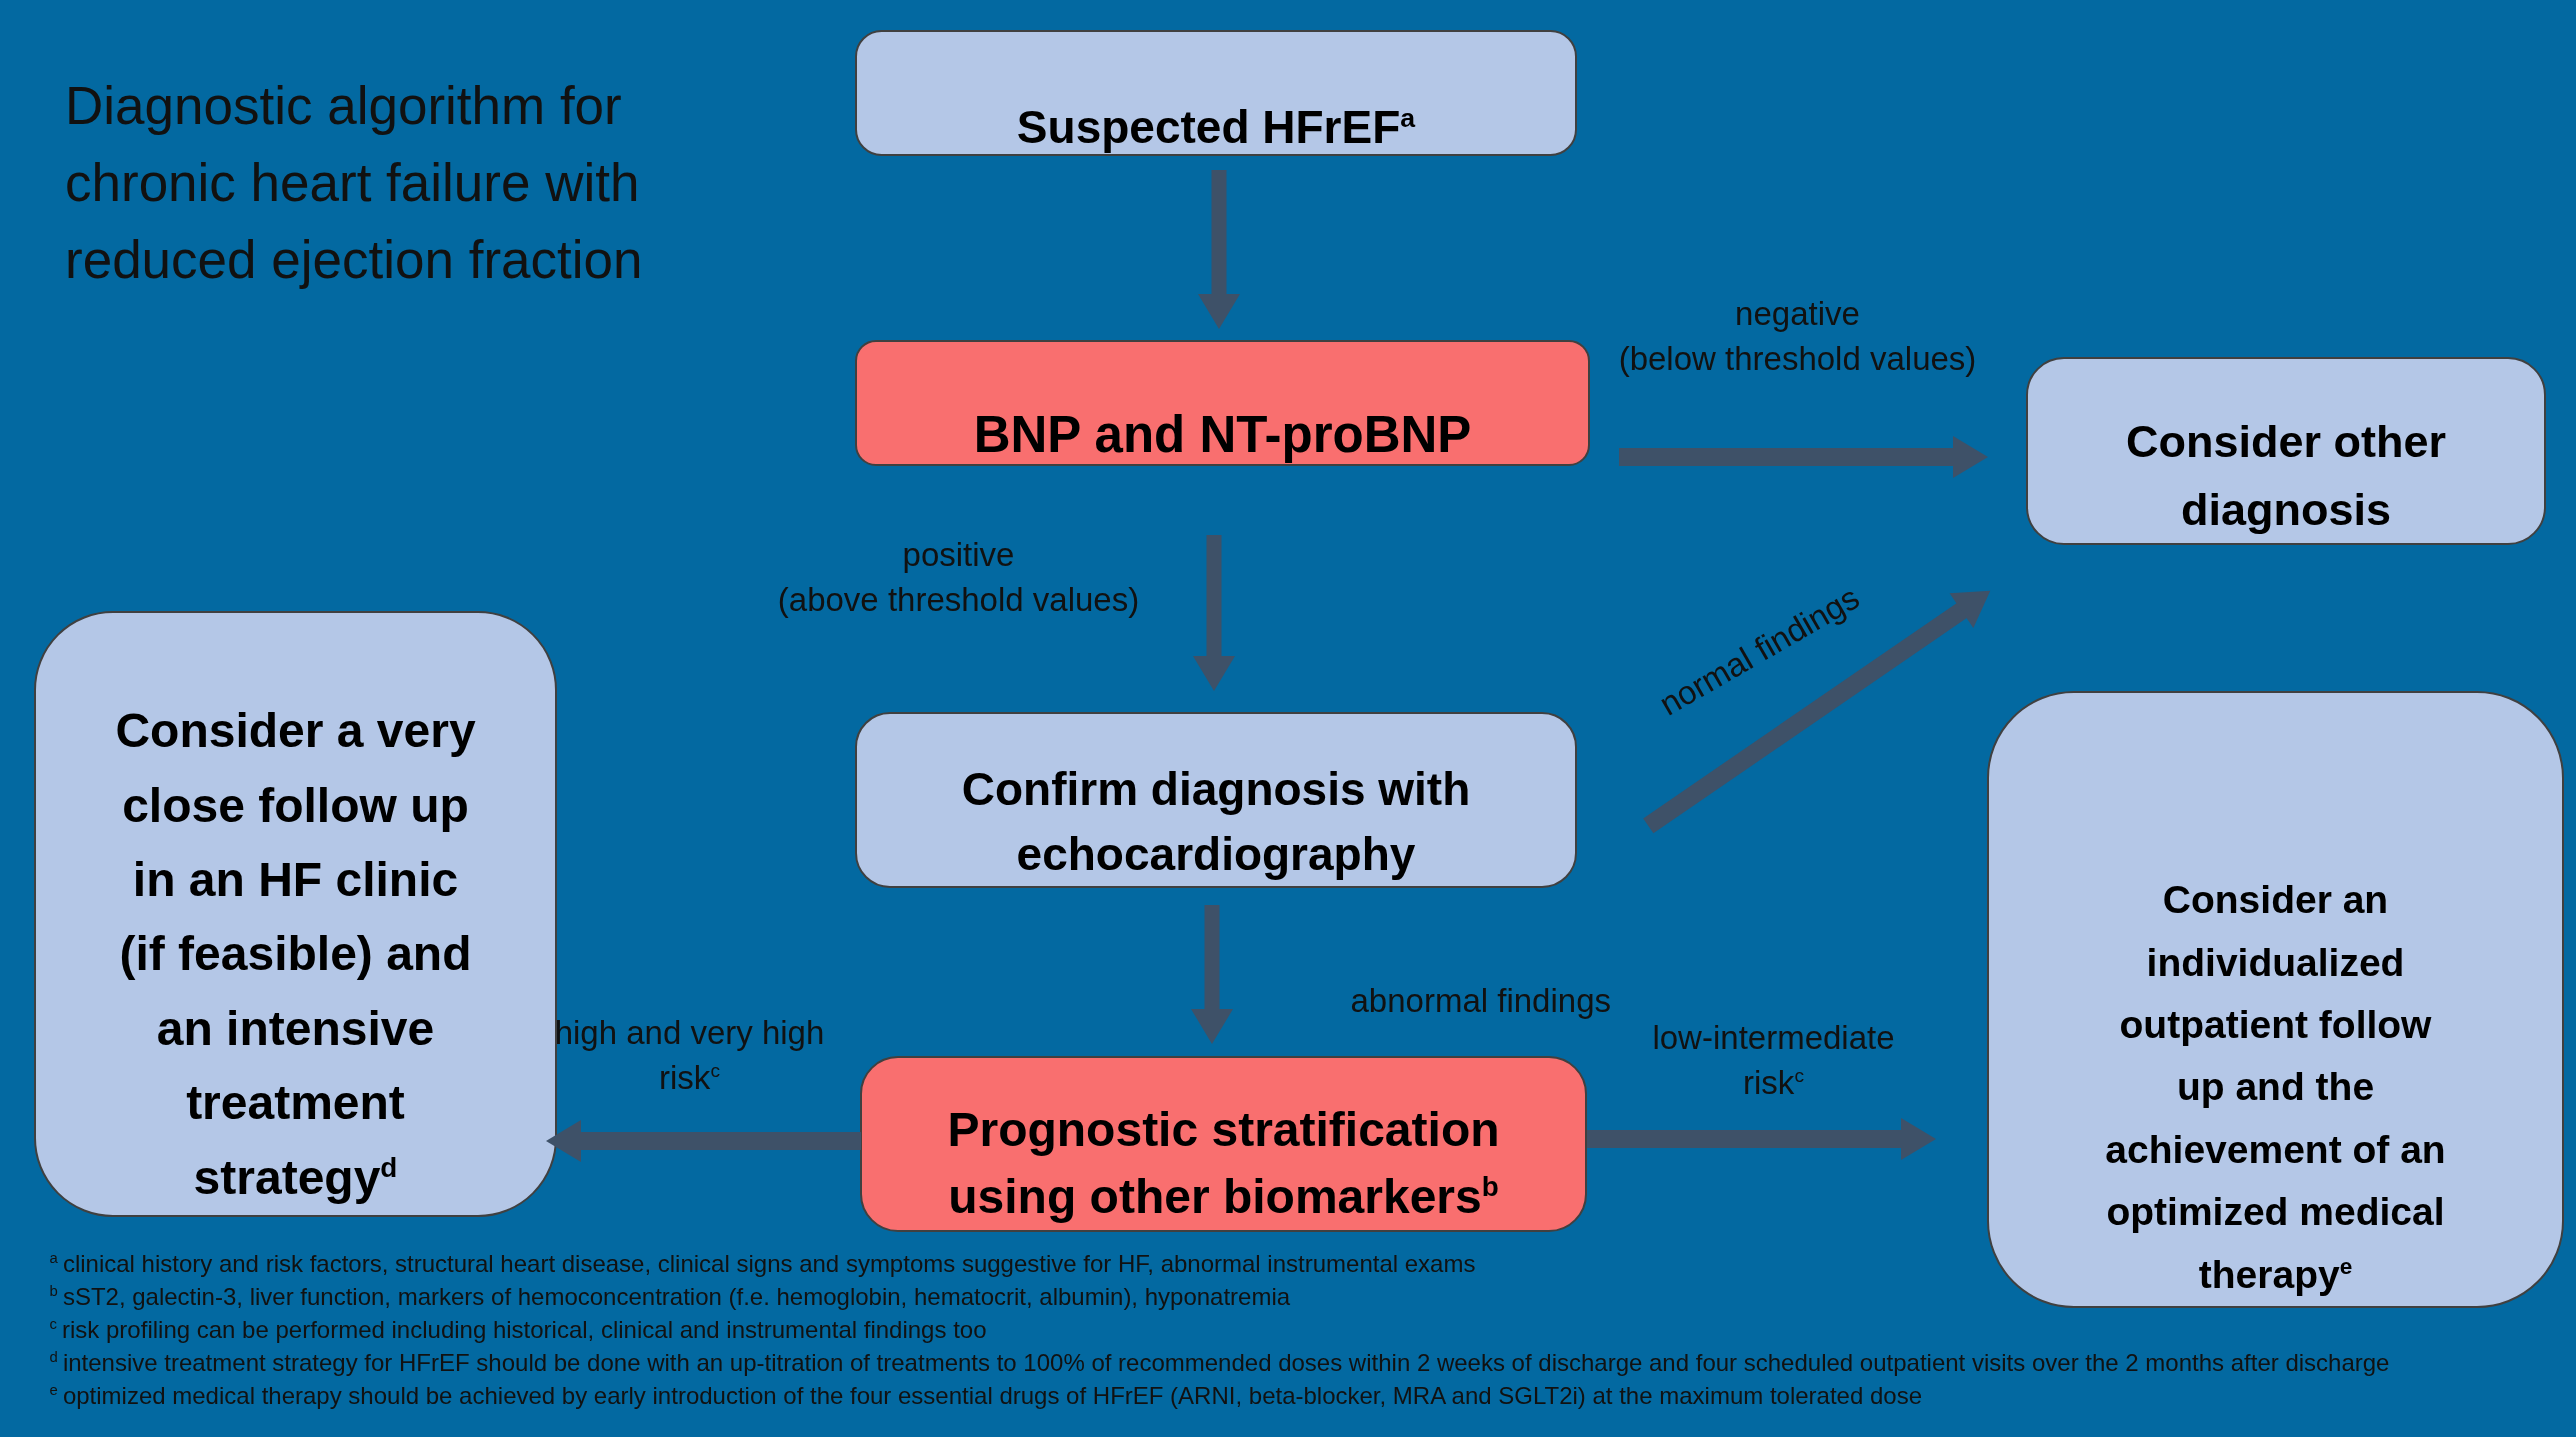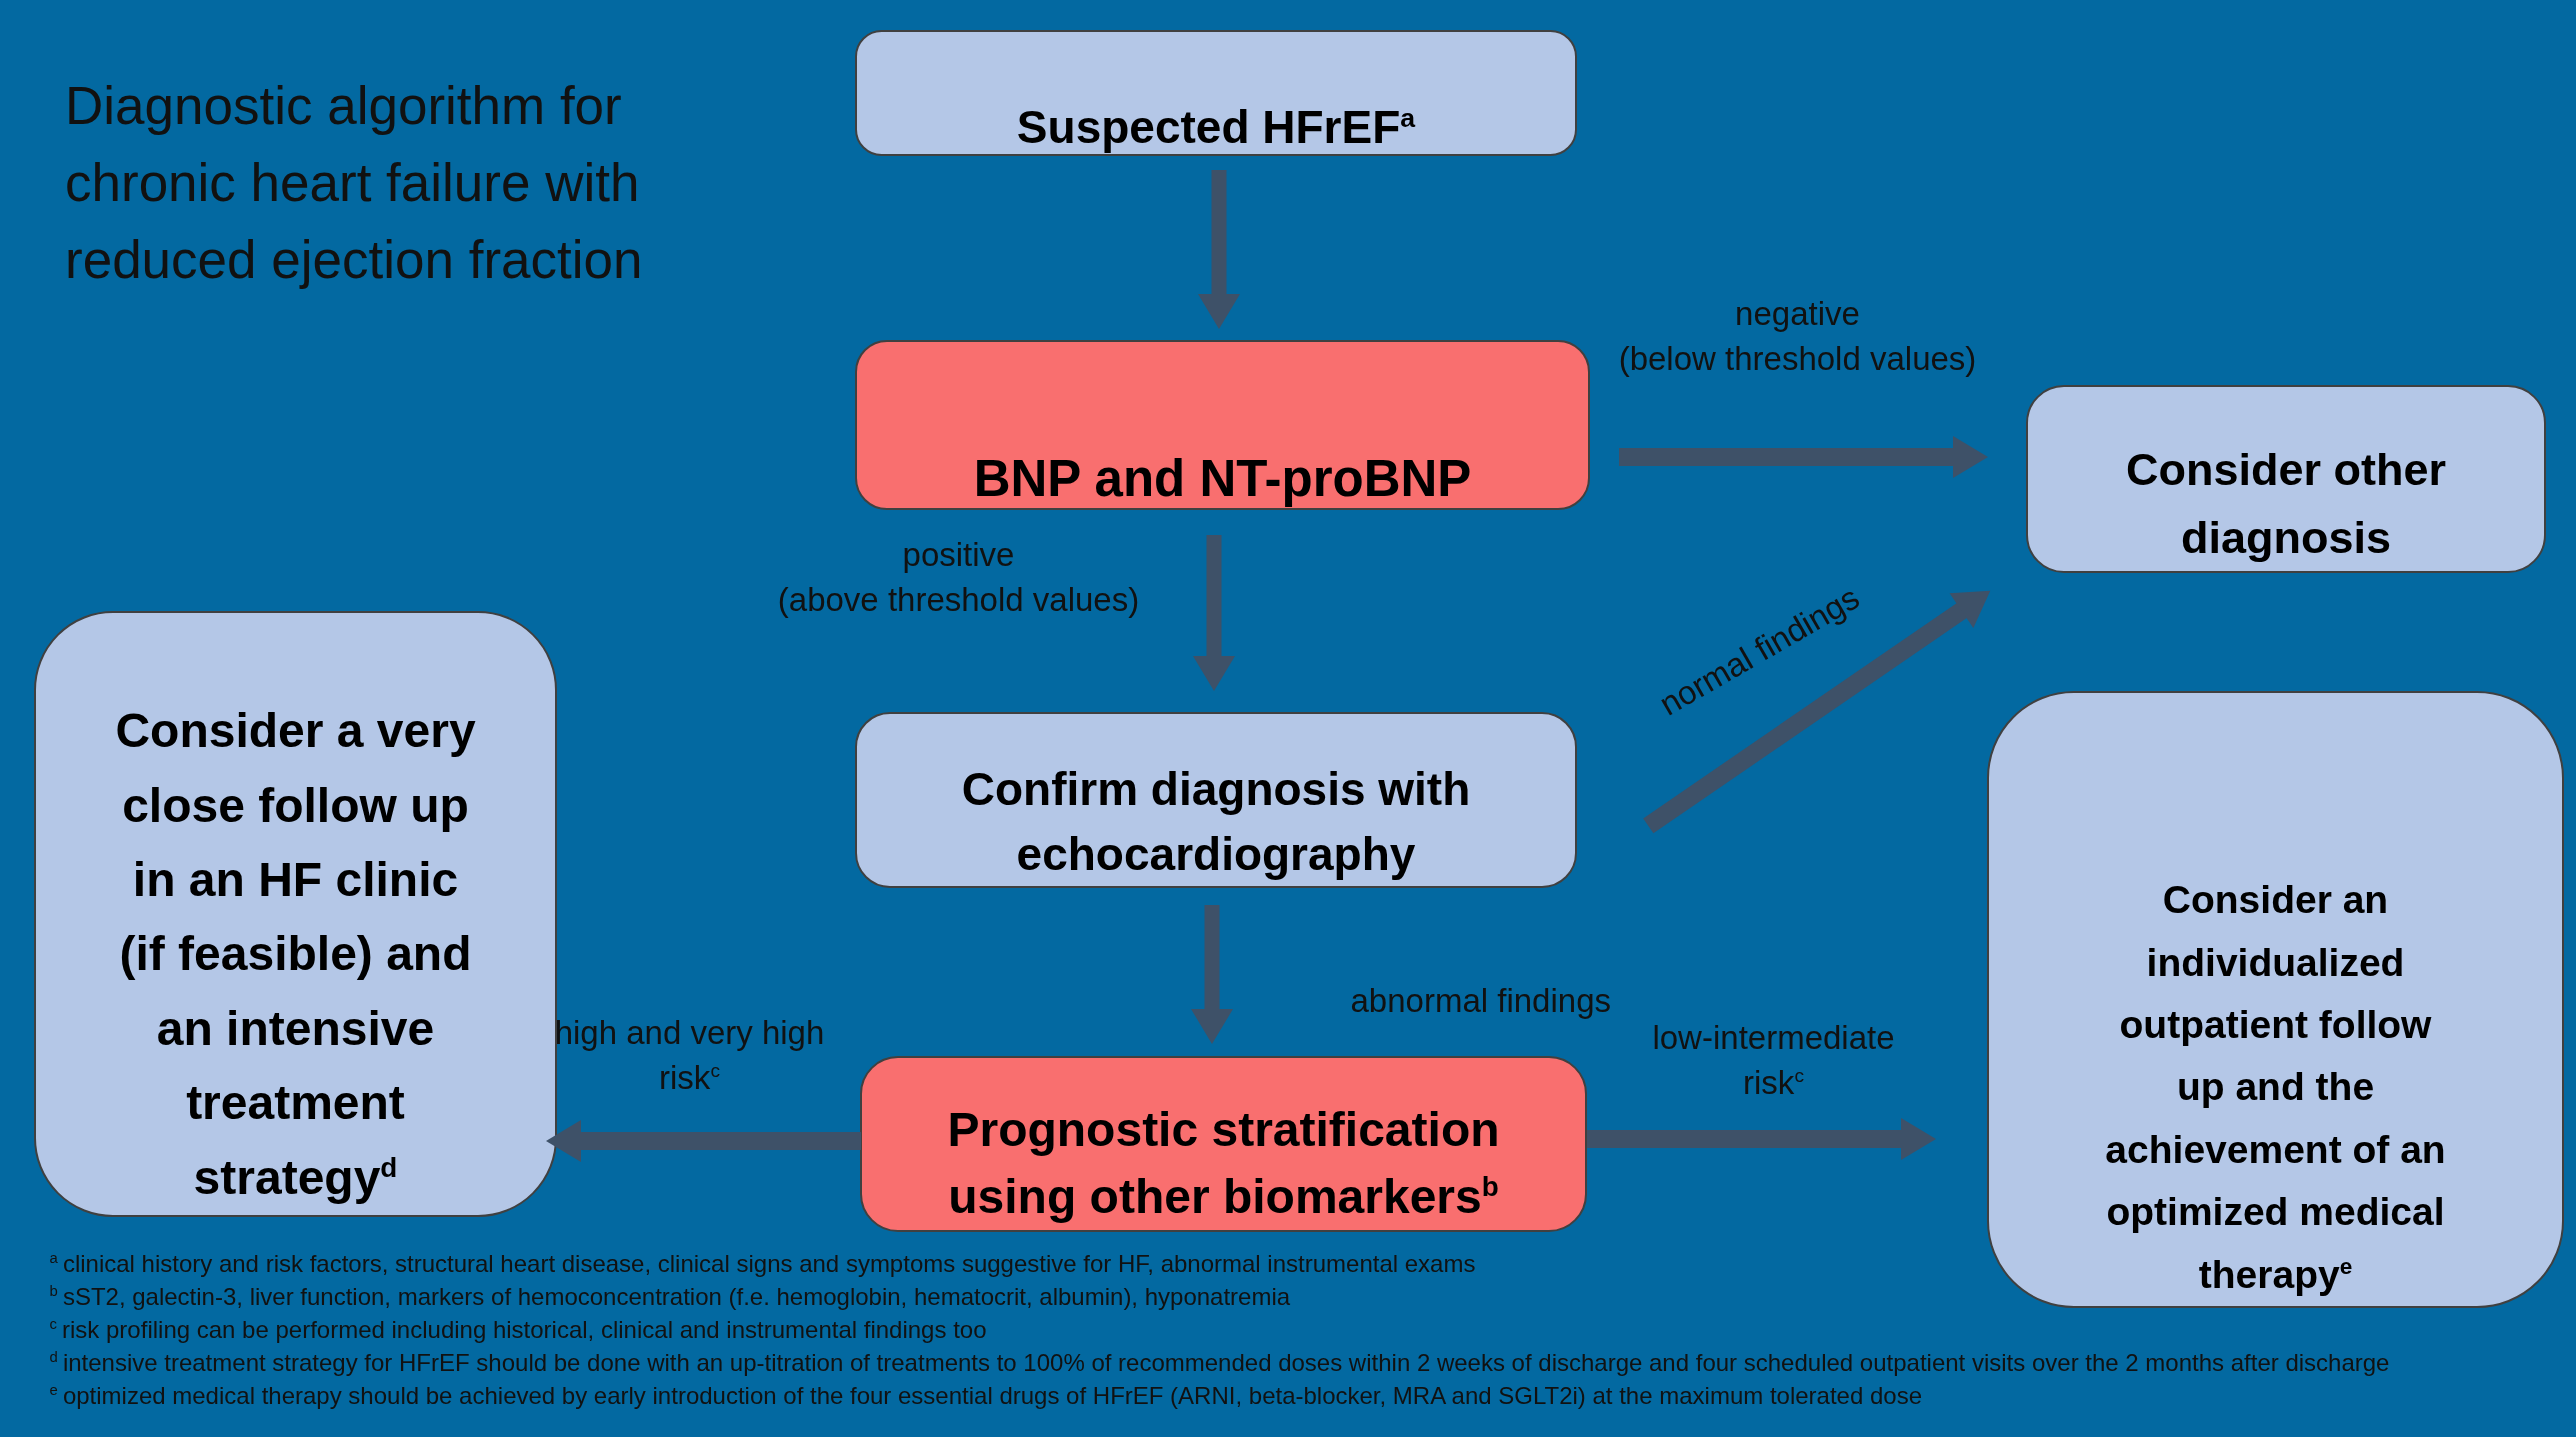--- a/index.html
+++ b/index.html
@@ -33,24 +33,24 @@
     position:absolute;
     border:2.5px solid var(--box-border);
     display:flex;align-items:flex-end;justify-content:center;
     text-align:center;font-weight:bold;color:var(--text);
     box-sizing:border-box;
   }
   .node.blue{background:var(--box-blue);}
   .node.red{background:var(--box-red);}
 
   #node-suspected{left:855px;top:30px;width:722px;height:126px;border-radius:26.6px;font-size:46px;}
-  #node-bnp{left:855px;top:340px;width:735px;height:170px;border-radius:32px;font-size:51px;}
+  #node-bnp{left:855px;top:340px;width:735px;height:126px;border-radius:21px;font-size:51px;}
   #node-confirm{left:855px;top:712px;width:722px;height:176px;border-radius:35px;font-size:46px;line-height:1.4;}
   #node-prognostic{left:860px;top:1056px;width:727px;height:176px;border-radius:38px;font-size:48px;line-height:1.4;}
-  #node-consider-other{left:2026px;top:357px;width:520px;height:188px;border-radius:38px;font-size:45px;line-height:1.5;margin-top:28px;}
+  #node-consider-other{left:2026px;top:357px;width:520px;height:188px;border-radius:38px;font-size:45px;line-height:1.5;}
   #node-intensive{left:34px;top:611px;width:523px;height:606px;border-radius:79px;font-size:48px;line-height:1.55;}
   #node-outpatient{left:1987px;top:691px;width:577px;height:617px;border-radius:87px;font-size:39px;line-height:1.6;}
 
   
   .arrow-v{position:absolute;}
   .arrow-v .shaft{position:absolute;left:50%;transform:translateX(-50%);top:0;bottom:32px;width:15px;background:var(--arrow);}
   .arrow-v .head{position:absolute;bottom:0;left:50%;transform:translateX(-50%);width:0;height:0;
     border-left:21.6px solid transparent;border-right:21.6px solid transparent;border-top:35px solid var(--arrow);}
 
   .arrow-h{position:absolute;}

